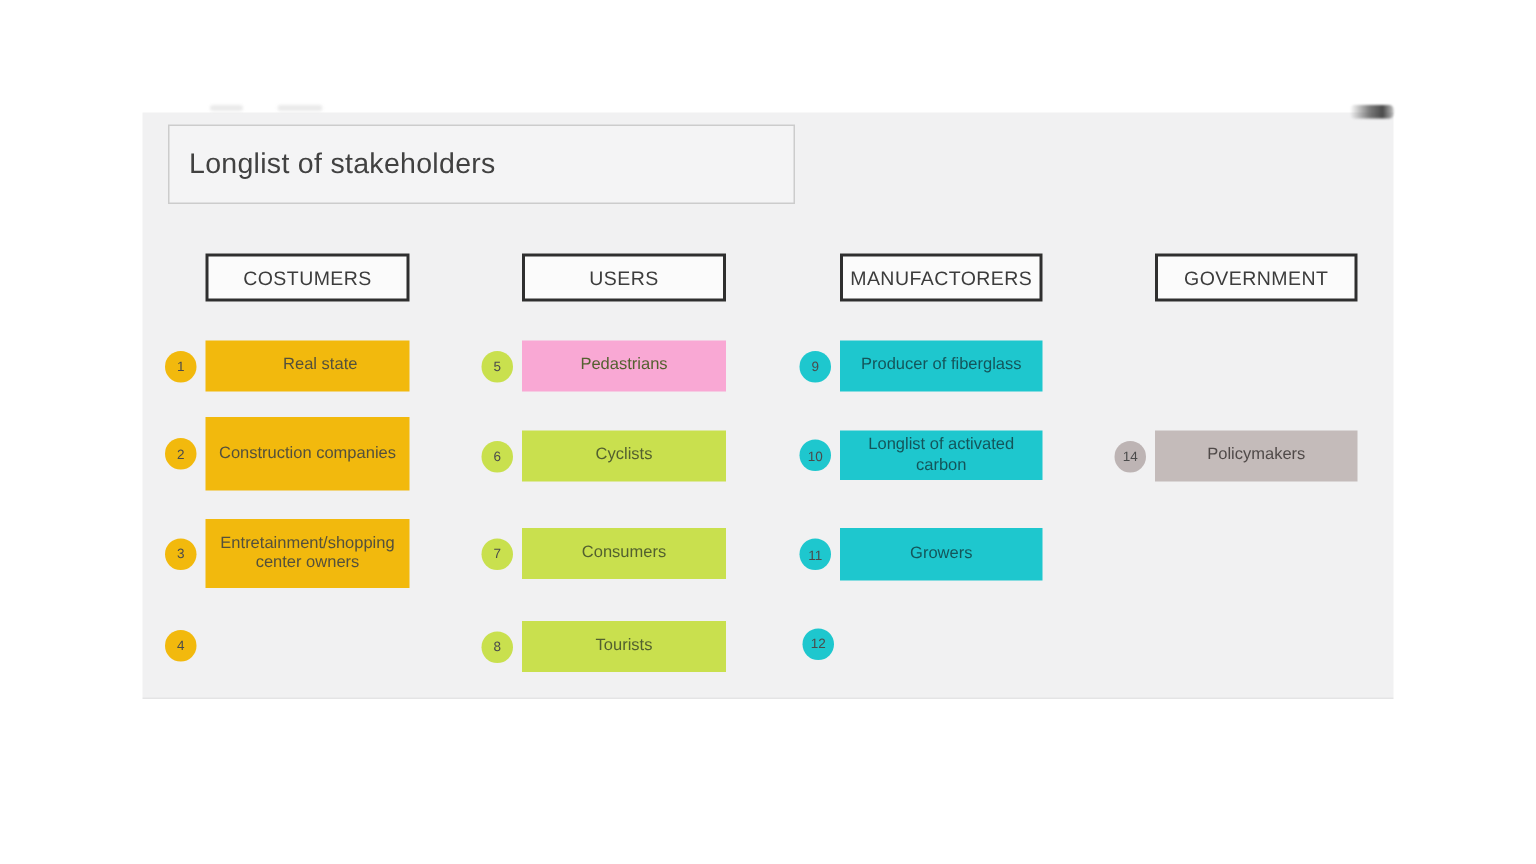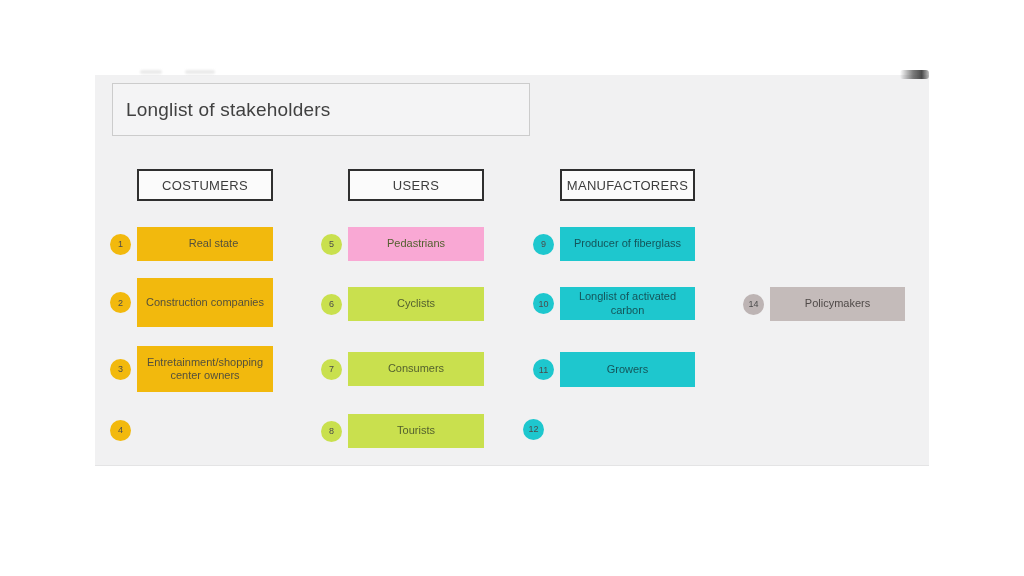--- a/index.html
+++ b/index.html
@@ -93,20 +93,23 @@
 
   <div class="header" style="left:42px;width:136px;">
     <span>COSTUMERS</span>
   </div>
   <div class="header" style="left:253px;width:136px;">
     <span>USERS</span>
   </div>
   <div class="header" style="left:465px;width:135px;">
     <span>MANUFACTORERS</span>
   </div>
+  <div class="header" style="left:675px;width:135px;">
+    <span>GOVERNMENT</span>
+  </div>
 
   <div class="row c0" style="left:15px;width:163px;top:152px;height:34px;">
     <div class="badge" style="background: rgb(242, 185, 13);">
         <span>1</span>
       </div>
     <div class="box" style="background: rgb(242, 185, 13); color: rgb(84, 80, 60); padding-left: 22px;">
         <span>Real state</span>
       </div>
   </div>
   <div class="row c0" style="left:15px;width:163px;top:203px;height:49px;">
@@ -181,21 +184,21 @@
       </div>
   </div>
   <div class="row c2" style="left:438px;width:162px;top:277px;height:35px;">
     <div class="badge" style="background: rgb(30, 199, 206);">
         <span>11</span>
       </div>
     <div class="box" style="background: rgb(30, 199, 206); color: rgb(20, 85, 90);">
         <span>Growers</span>
       </div>
   </div>
-  <div class="row c2" style="left:428px;width:162px;top:337px;height:34px;">
+  <div class="row c2" style="left:440px;width:162px;top:337px;height:34px;">
     <div class="badge" style="background: rgb(30, 199, 206);">
         <span>12</span>
       </div>
   </div>
 
   <div class="row c3" style="left:648px;width:162px;top:212px;height:34px;">
     <div class="badge" style="background: rgb(189, 180, 180);">
         <span>14</span>
       </div>
     <div class="box" style="background: rgb(196, 187, 186); color: rgb(80, 74, 73);">

